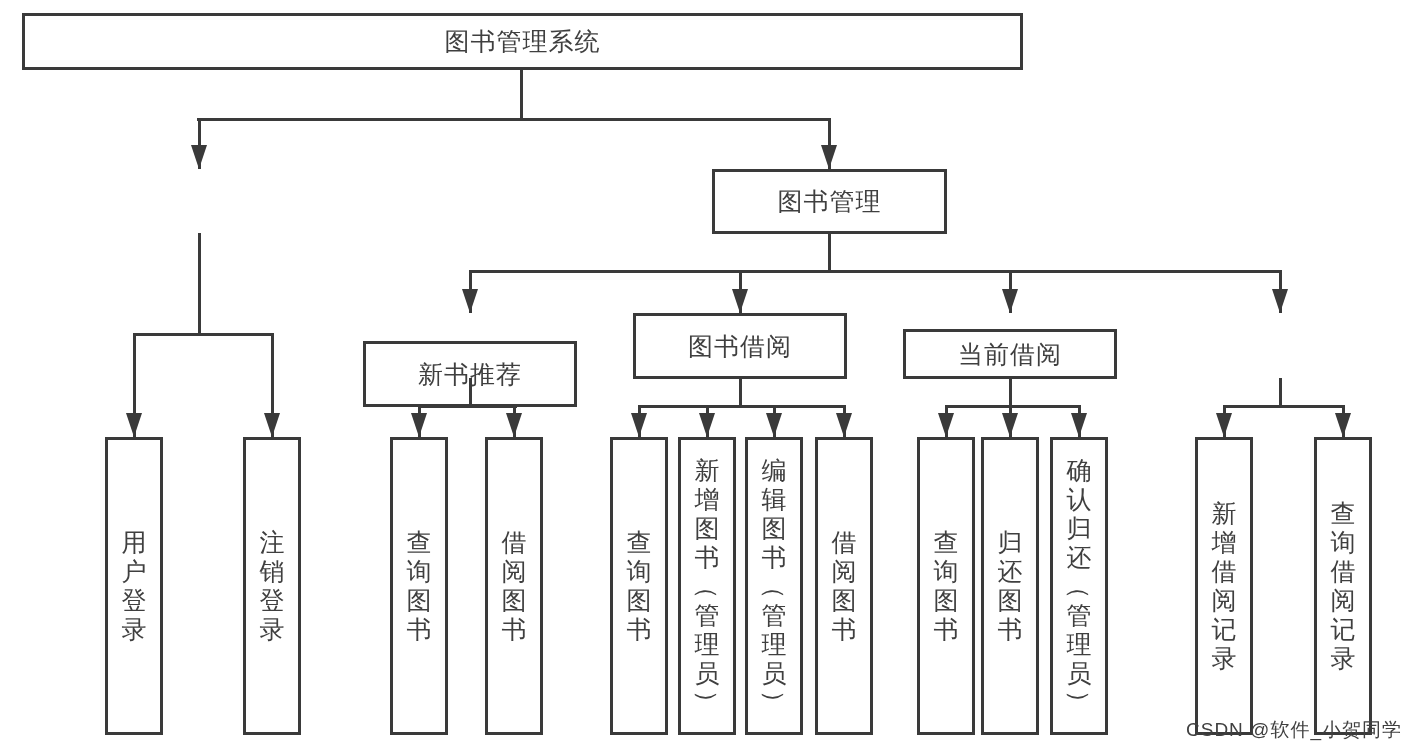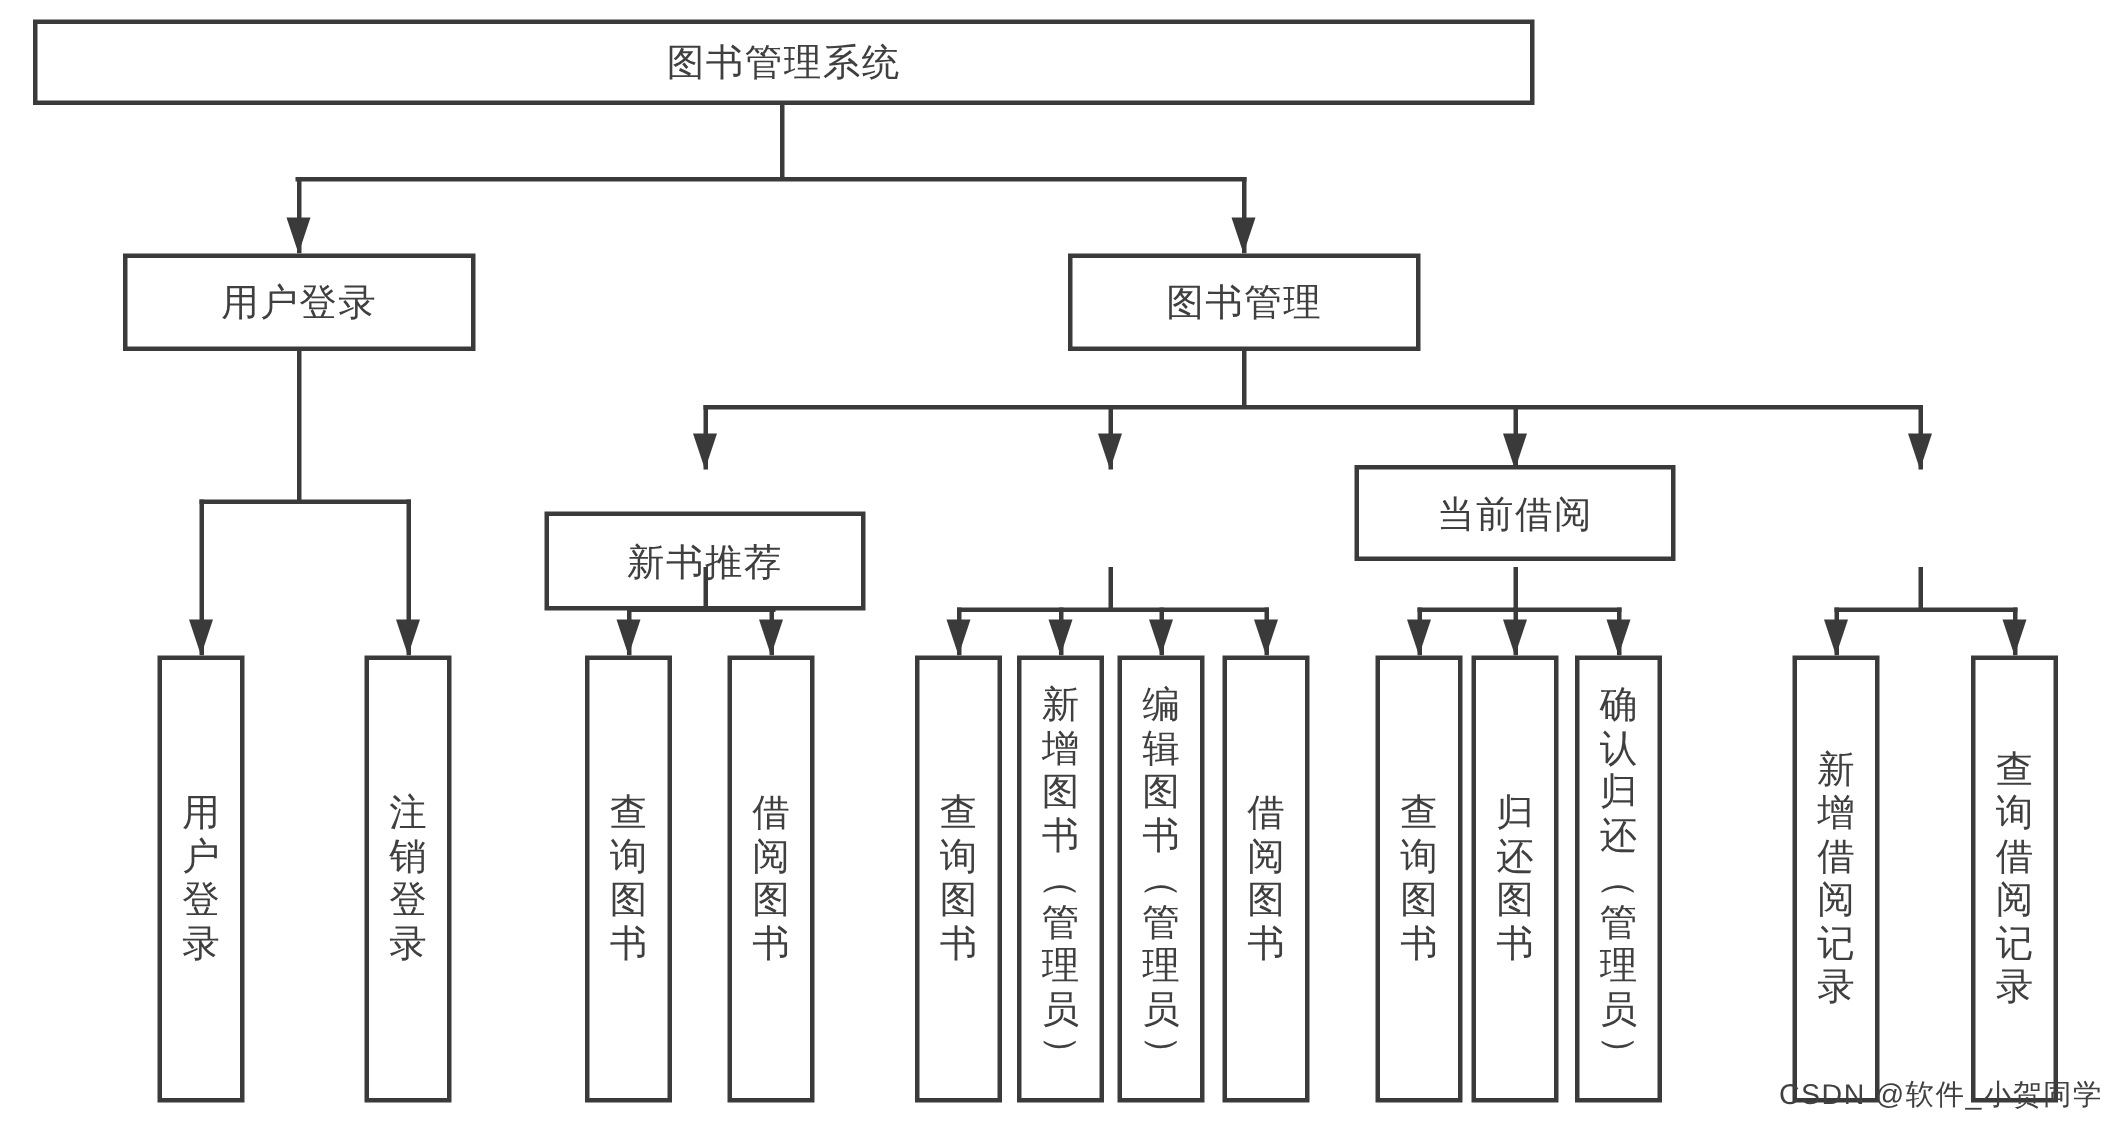--- a/index.html
+++ b/index.html
@@ -65,21 +65,20 @@
 
   <div class="box" style="left:22px;top:13px;width:1001px;height:57px;font-family:Liberation Mono, monospace;">图书管理系统</div>
 
   <div class="vline" style="left:520px;top:69px;width:3px;height:51px;"></div>
   <div class="hline" style="left:197px;top:118px;width:634px;height:3px;"></div>
   <div class="vline" style="left:198px;top:118px;width:3px;height:51px;"></div>
   <div class="vline" style="left:828px;top:118px;width:3px;height:51px;"></div>
   <div class="arrow" style="left:191px;top:145px;"></div>
   <div class="arrow" style="left:821px;top:145px;"></div>
 
-  <div class="box" style="left:82px;top:169px;width:235px;height:65px;">用户登录</div>
   <div class="box" style="left:712px;top:169px;width:235px;height:65px;">图书管理</div>
 
   <div class="vline" style="left:198px;top:233px;width:3px;height:102px;"></div>
   <div class="hline" style="left:133px;top:333px;width:141px;height:3px;"></div>
   <div class="vline" style="left:133px;top:333px;width:3px;height:104px;"></div>
   <div class="vline" style="left:271px;top:333px;width:3px;height:104px;"></div>
   <div class="arrow" style="left:126px;top:413px;"></div>
   <div class="arrow" style="left:264px;top:413px;"></div>
 
   <div class="vline" style="left:828px;top:233px;width:3px;height:39px;"></div>
@@ -87,21 +86,22 @@
   <div class="vline" style="left:469px;top:270px;width:3px;height:43px;"></div>
   <div class="vline" style="left:739px;top:270px;width:3px;height:43px;"></div>
   <div class="vline" style="left:1009px;top:270px;width:3px;height:43px;"></div>
   <div class="vline" style="left:1279px;top:270px;width:3px;height:43px;"></div>
   <div class="arrow" style="left:462px;top:289px;"></div>
   <div class="arrow" style="left:732px;top:289px;"></div>
   <div class="arrow" style="left:1002px;top:289px;"></div>
   <div class="arrow" style="left:1272px;top:289px;"></div>
 
   <div class="box" style="left:363px;top:313px;width:214px;height:66px;margin-top:28px;">新书推荐</div>
-  <div class="box" style="left:903px;top:310px;width:214px;height:64px;">当前借阅</div>
+  <div class="box" style="left:633px;top:313px;width:214px;height:66px;">图书借阅</div>
+  <div class="box" style="left:903px;top:329px;width:214px;height:50px;">当前借阅</div>
 
   <div class="vline" style="left:469px;top:378px;width:3px;height:29px;"></div>
   <div class="hline" style="left:418px;top:405px;width:99px;height:3px;"></div>
   <div class="vline" style="left:418px;top:405px;width:3px;height:32px;"></div>
   <div class="vline" style="left:513px;top:405px;width:3px;height:32px;"></div>
   <div class="arrow" style="left:411px;top:413px;"></div>
   <div class="arrow" style="left:506px;top:413px;"></div>
 
   <div class="vline" style="left:739px;top:378px;width:3px;height:29px;"></div>
   <div class="hline" style="left:638px;top:405px;width:208px;height:3px;"></div>

